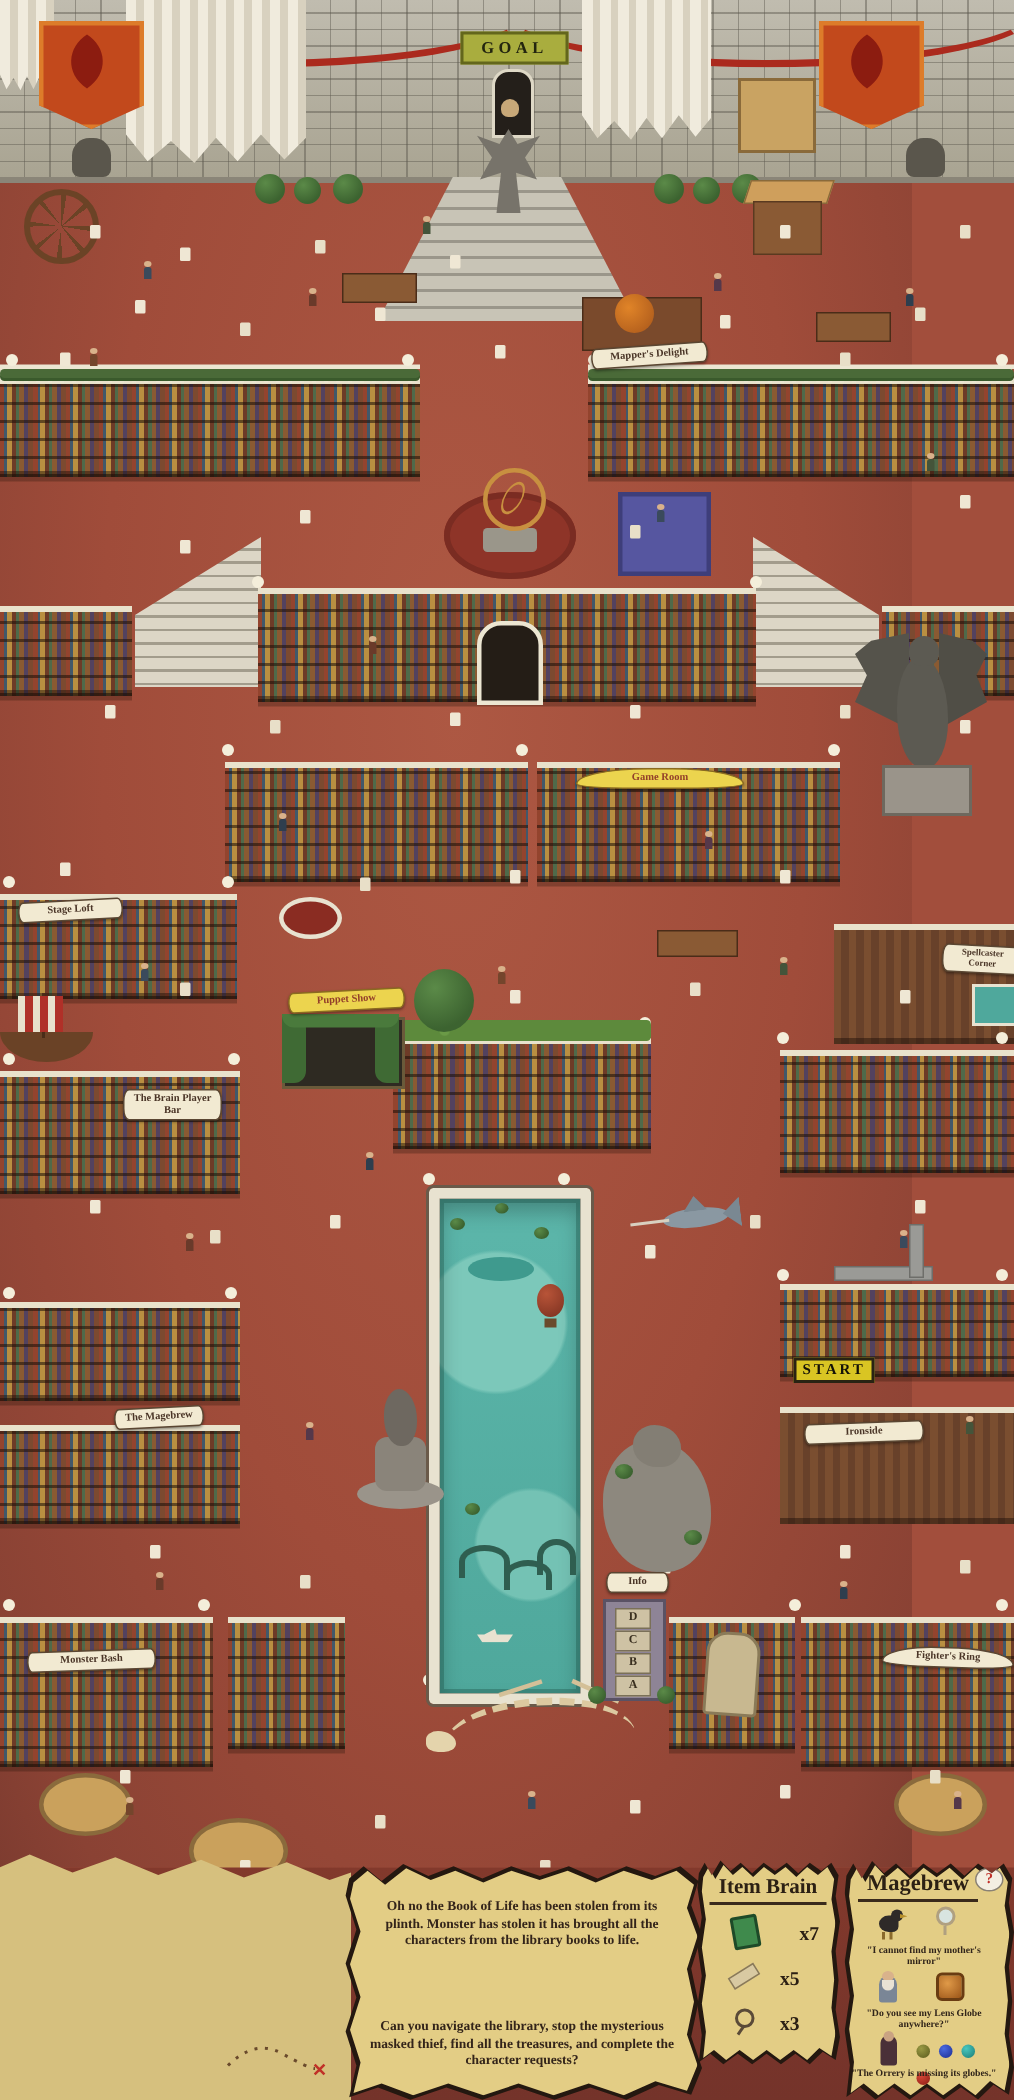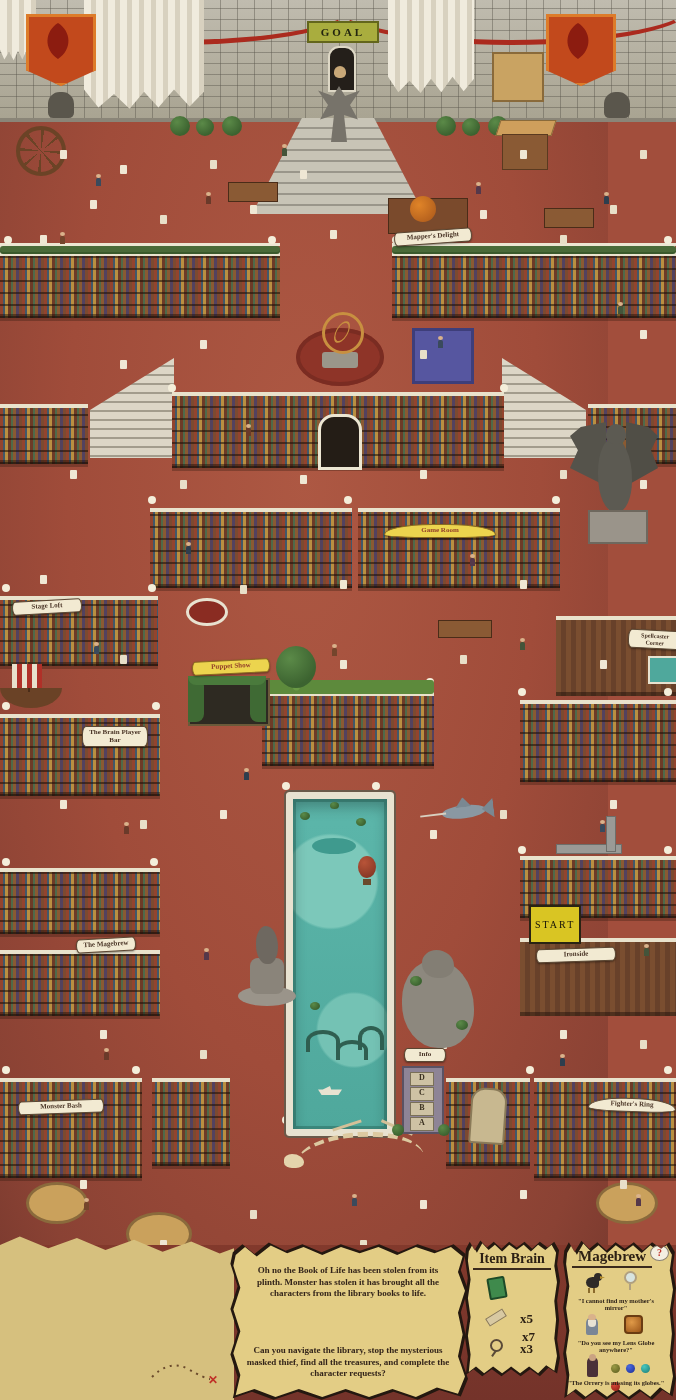--- a/index.html
+++ b/index.html
@@ -39,21 +39,21 @@
   .storefront{background:repeating-linear-gradient(90deg,#7a4e30 0 5px,#68412a 5px 10px);
       border-top:4px solid #e9e2cc;box-shadow:inset 0 -4px 0 rgba(26,13,6,.45);}
   
   .sign{background:#f2ead2;border:1px solid #5a4632;color:#4a3527;font-weight:bold;
         font-size:7px;text-align:center;line-height:1.1;padding:2px 3px;z-index:6;
         border-radius:4px/8px;box-shadow:0 1px 2px rgba(0,0,0,.4);}
   .sign.yellow{background:#ecd44e;color:#93402a;border-color:#8a6a20;}
   .goal{background:#a9ad3e;border:2px solid #63661c;color:#23250f;font-size:11px;
         letter-spacing:3px;font-weight:bold;text-align:center;padding:3px 0;z-index:6;}
   .start{background:#d9c523;border:2px solid #292313;color:#141208;font-size:10px;
-        letter-spacing:2px;font-weight:normal;text-align:center;padding:12px 4px;z-index:6;}
+        letter-spacing:2px;font-weight:bold;text-align:center;padding:1px 4px;z-index:6;}
   
   .pool{border:7px solid #e8e2d0;outline:2px solid #6a5a4a;border-radius:3px;
         background:radial-gradient(circle at 40% 25%,#7cc8ba 0 18%,rgba(0,0,0,0) 19%),
                    radial-gradient(circle at 65% 70%,#74c2b4 0 15%,rgba(0,0,0,0) 16%),
                    linear-gradient(#5cb6aa,#4fa89c);
         box-shadow:inset 0 0 0 3px rgba(25,80,70,.35), inset 0 8px 14px rgba(0,0,0,.28);}
   .arc{border:4px solid #2f5e50;border-bottom:none;border-radius:50% 50% 0 0;}
   .blob{border-radius:45% 55% 42% 50%;}
   
   .papers{width:7px;height:9px;background:transparent;border-radius:1px;}
@@ -147,21 +147,21 @@
     <div class="abs" style="left:570px;top:414px;width:88px;height:132px;z-index:4;">
       <div class="abs" style="left:0;top:8px;width:36px;height:64px;background:#55534b;clip-path:polygon(100% 0,100% 100%,0 72%,22% 44%,0 22%,30% 8%);"></div>
       <div class="abs" style="left:56px;top:8px;width:32px;height:64px;background:#504e46;clip-path:polygon(0 0,0 100%,100% 72%,78% 44%,100% 22%,70% 8%);"></div>
       <div class="abs blob" style="left:28px;top:24px;width:34px;height:74px;background:#5c5a52;"></div>
       <div class="abs" style="left:36px;top:10px;width:20px;height:20px;background:#5c5a52;border-radius:50% 50% 40% 40%;"></div>
       <div class="abs" style="left:18px;top:96px;width:56px;height:30px;background:#9a948a;border:2px solid #6e685e;"></div>
     </div>
 
     <div class="abs shelf" style="left:150px;top:508px;width:202px;height:76px;"></div>
     <div class="abs shelf" style="left:358px;top:508px;width:202px;height:76px;"></div>
-    <div class="abs sign yellow" style="left:384px;top:524px;width:104px;border-radius:50% 50% 40% 40%/90% 90% 30% 30%;text-align:center;">Game Room</div>
+    <div class="abs sign yellow" style="left:384px;top:512px;width:104px;border-radius:50% 50% 40% 40%/90% 90% 30% 30%;text-align:center;">Game Room</div>
 
     <div class="abs shelf" style="left:0;top:596px;width:158px;height:66px;"></div>
     <div class="abs sign" style="left:12px;top:600px;width:62px;transform:rotate(-3deg);">Stage Loft</div>
     <div class="abs storefront" style="left:556px;top:616px;width:120px;height:76px;"></div>
     <div class="abs sign" style="left:628px;top:630px;width:46px;font-size:6px;transform:rotate(3deg);">Spellcaster Corner</div>
     <div class="abs" style="left:648px;top:656px;width:26px;height:24px;background:#4fa89c;border:2px solid #e8e2d0;"></div>
     <div class="abs" style="left:186px;top:598px;width:36px;height:22px;background:#8a2c22;border:3px solid #e8e2d0;border-radius:50%;"></div>
     <div class="abs" style="left:438px;top:620px;width:52px;height:16px;background:#8a5a34;border:1px solid #4a2c18;"></div>
 
     <div class="abs" style="left:186px;top:660px;width:82px;height:62px;z-index:5;">
@@ -301,21 +301,21 @@
       <div class="abs story-text" style="left:18px;top:24px;width:204px;">Oh no the Book of Life has been stolen from its plinth. Monster has stolen it has brought all the characters from the library books to life.</div>
       <div class="abs story-text" style="left:18px;top:104px;width:204px;">Can you navigate the library, stop the mysterious masked thief, find all the treasures, and complete the character requests?</div>
     </div>
 
     <div class="abs torn-out" style="left:464px;top:-6px;width:96px;height:140px;">
       <div class="torn-in"></div>
       <div class="abs" style="left:0;top:10px;width:96px;text-align:center;">
         <span class="card-title">Item Brain</span>
       </div>
       <div class="abs" style="left:24px;top:38px;width:14px;height:18px;background:#3f8a4c;border:2px solid #1e4a28;border-radius:2px;transform:rotate(-10deg);"></div>
-      <div class="abs count" style="left:58px;top:42px;margin-top:48px;">x7</div>
+      <div class="abs count" style="left:69px;top:42px;">x7</div>
       <div class="abs" style="left:22px;top:74px;width:18px;height:7px;background:#d8c9a2;border:1px solid #8a7a58;transform:rotate(-32deg);"></div>
       <div class="abs count" style="left:56px;top:72px;">x5</div>
       <div class="abs" style="left:26px;top:100px;width:14px;height:16px;">
         <div style="width:9px;height:9px;border:2px solid #5a4a38;border-radius:50%;"></div>
         <div style="width:2px;height:7px;background:#5a4a38;transform:rotate(35deg);margin:-2px 0 0 3px;"></div>
       </div>
       <div class="abs count" style="left:56px;top:102px;">x3</div>
     </div>
 
     <div class="abs torn-out" style="left:562px;top:-6px;width:114px;height:164px;">

